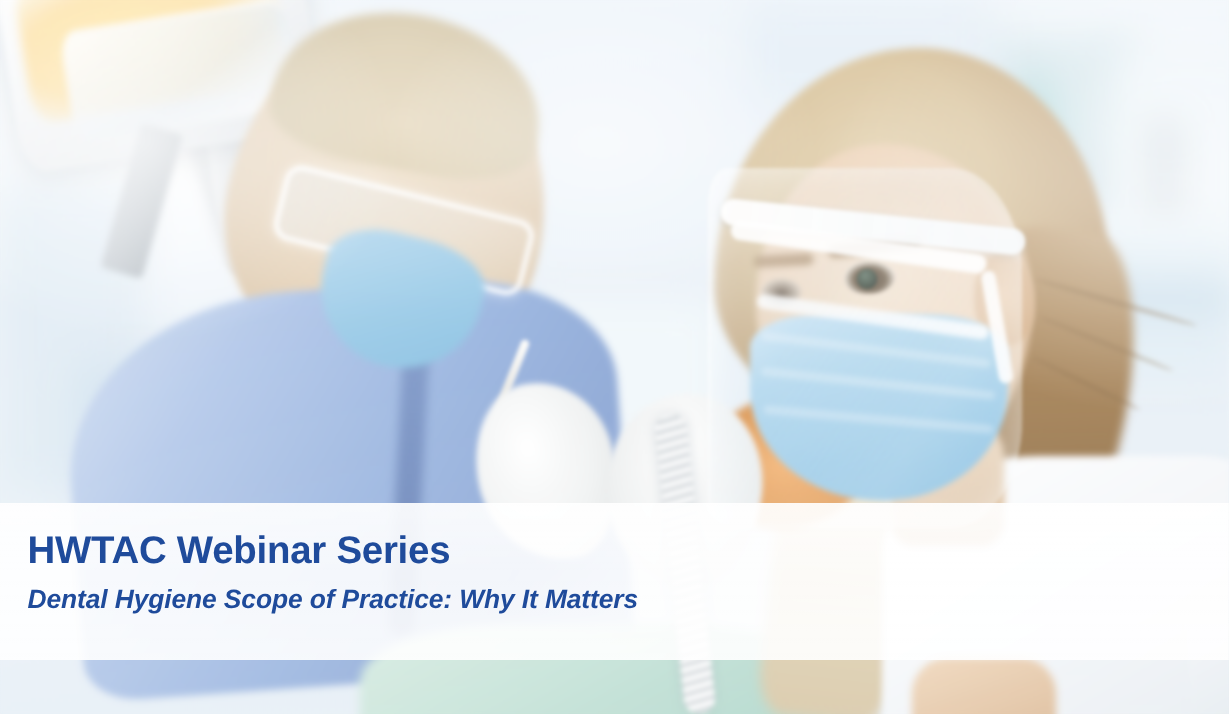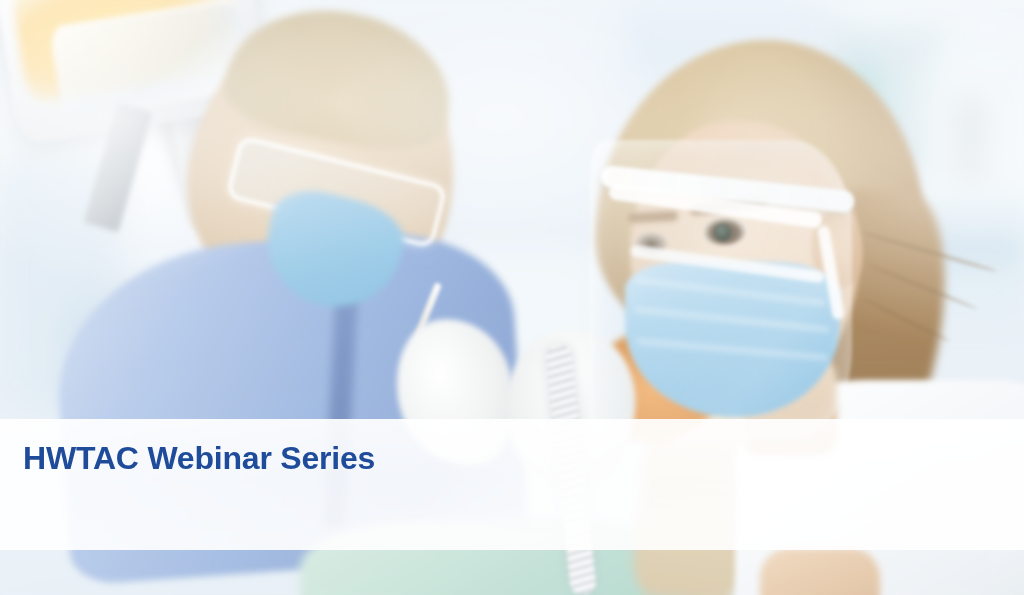--- a/index.html
+++ b/index.html
@@ -561,16 +561,17 @@
     <div class="hyg-coat-b"></div>
 
     <div class="bloom"></div>
     <div class="softblur"></div>
   </div>
 
   <div class="banner">
 
     <div class="banner-text">
       <div class="ban-title">HWTAC Webinar Series</div>
+      <div class="ban-sub">Dental Hygiene Scope of Practice: Why It Matters</div>
     </div>
 
   </div>
 </div>
 
 </body></html>

